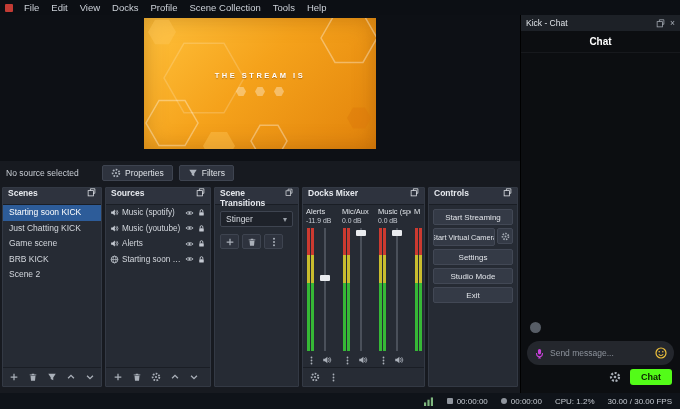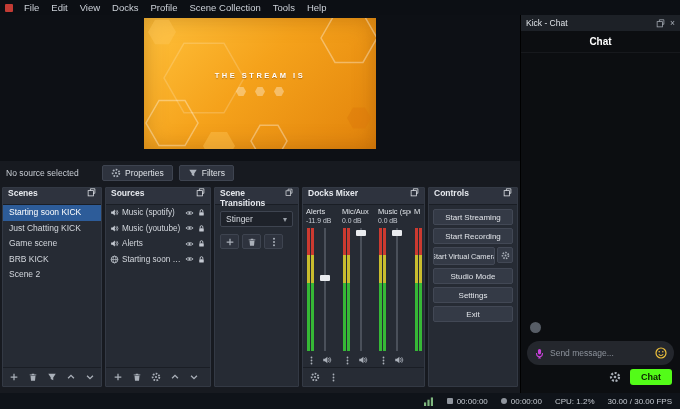--- a/index.html
+++ b/index.html
@@ -494,32 +494,31 @@
     <div class="panel p-controls">
       <div class="panel-header">
         <span>Controls</span>
         <svg width="9" height="9" viewBox="0 0 12 12">
               <rect x="1.5" y="3.5" width="7" height="7" fill="none" stroke="currentColor"></rect>
               <path d="M4.5 3.5V1h6v6H8" fill="none" stroke="currentColor"></path>
             </svg>
       </div>
       <div class="panel-body controls-body">
         <div class="ctl-btn">Start Streaming</div>
-        <div class="ctl-btn">Start Recording</div>
         <div class="ctl-row">
           <div class="ctl-btn">Start Virtual Camera</div>
           <div class="ctl-gear">
                 <svg width="9" height="9" viewBox="0 0 12 12">
                   <circle cx="6" cy="6" r="4" fill="none" stroke="currentColor" stroke-width="2.2" stroke-dasharray="2 1.6"></circle>
                   <circle cx="6" cy="6" r="1.3" fill="currentColor"></circle>
                 </svg>
               </div>
         </div>
+        <div class="ctl-btn">Settings</div>
         <div class="ctl-btn">Studio Mode</div>
-        <div class="ctl-btn">Settings</div>
         <div class="ctl-btn">Exit</div>
       </div>
     </div>
 
   </div>
 </div>
 
 <div class="dock">
   <div class="dock-titlebar">
     <span>Kick - Chat</span>

